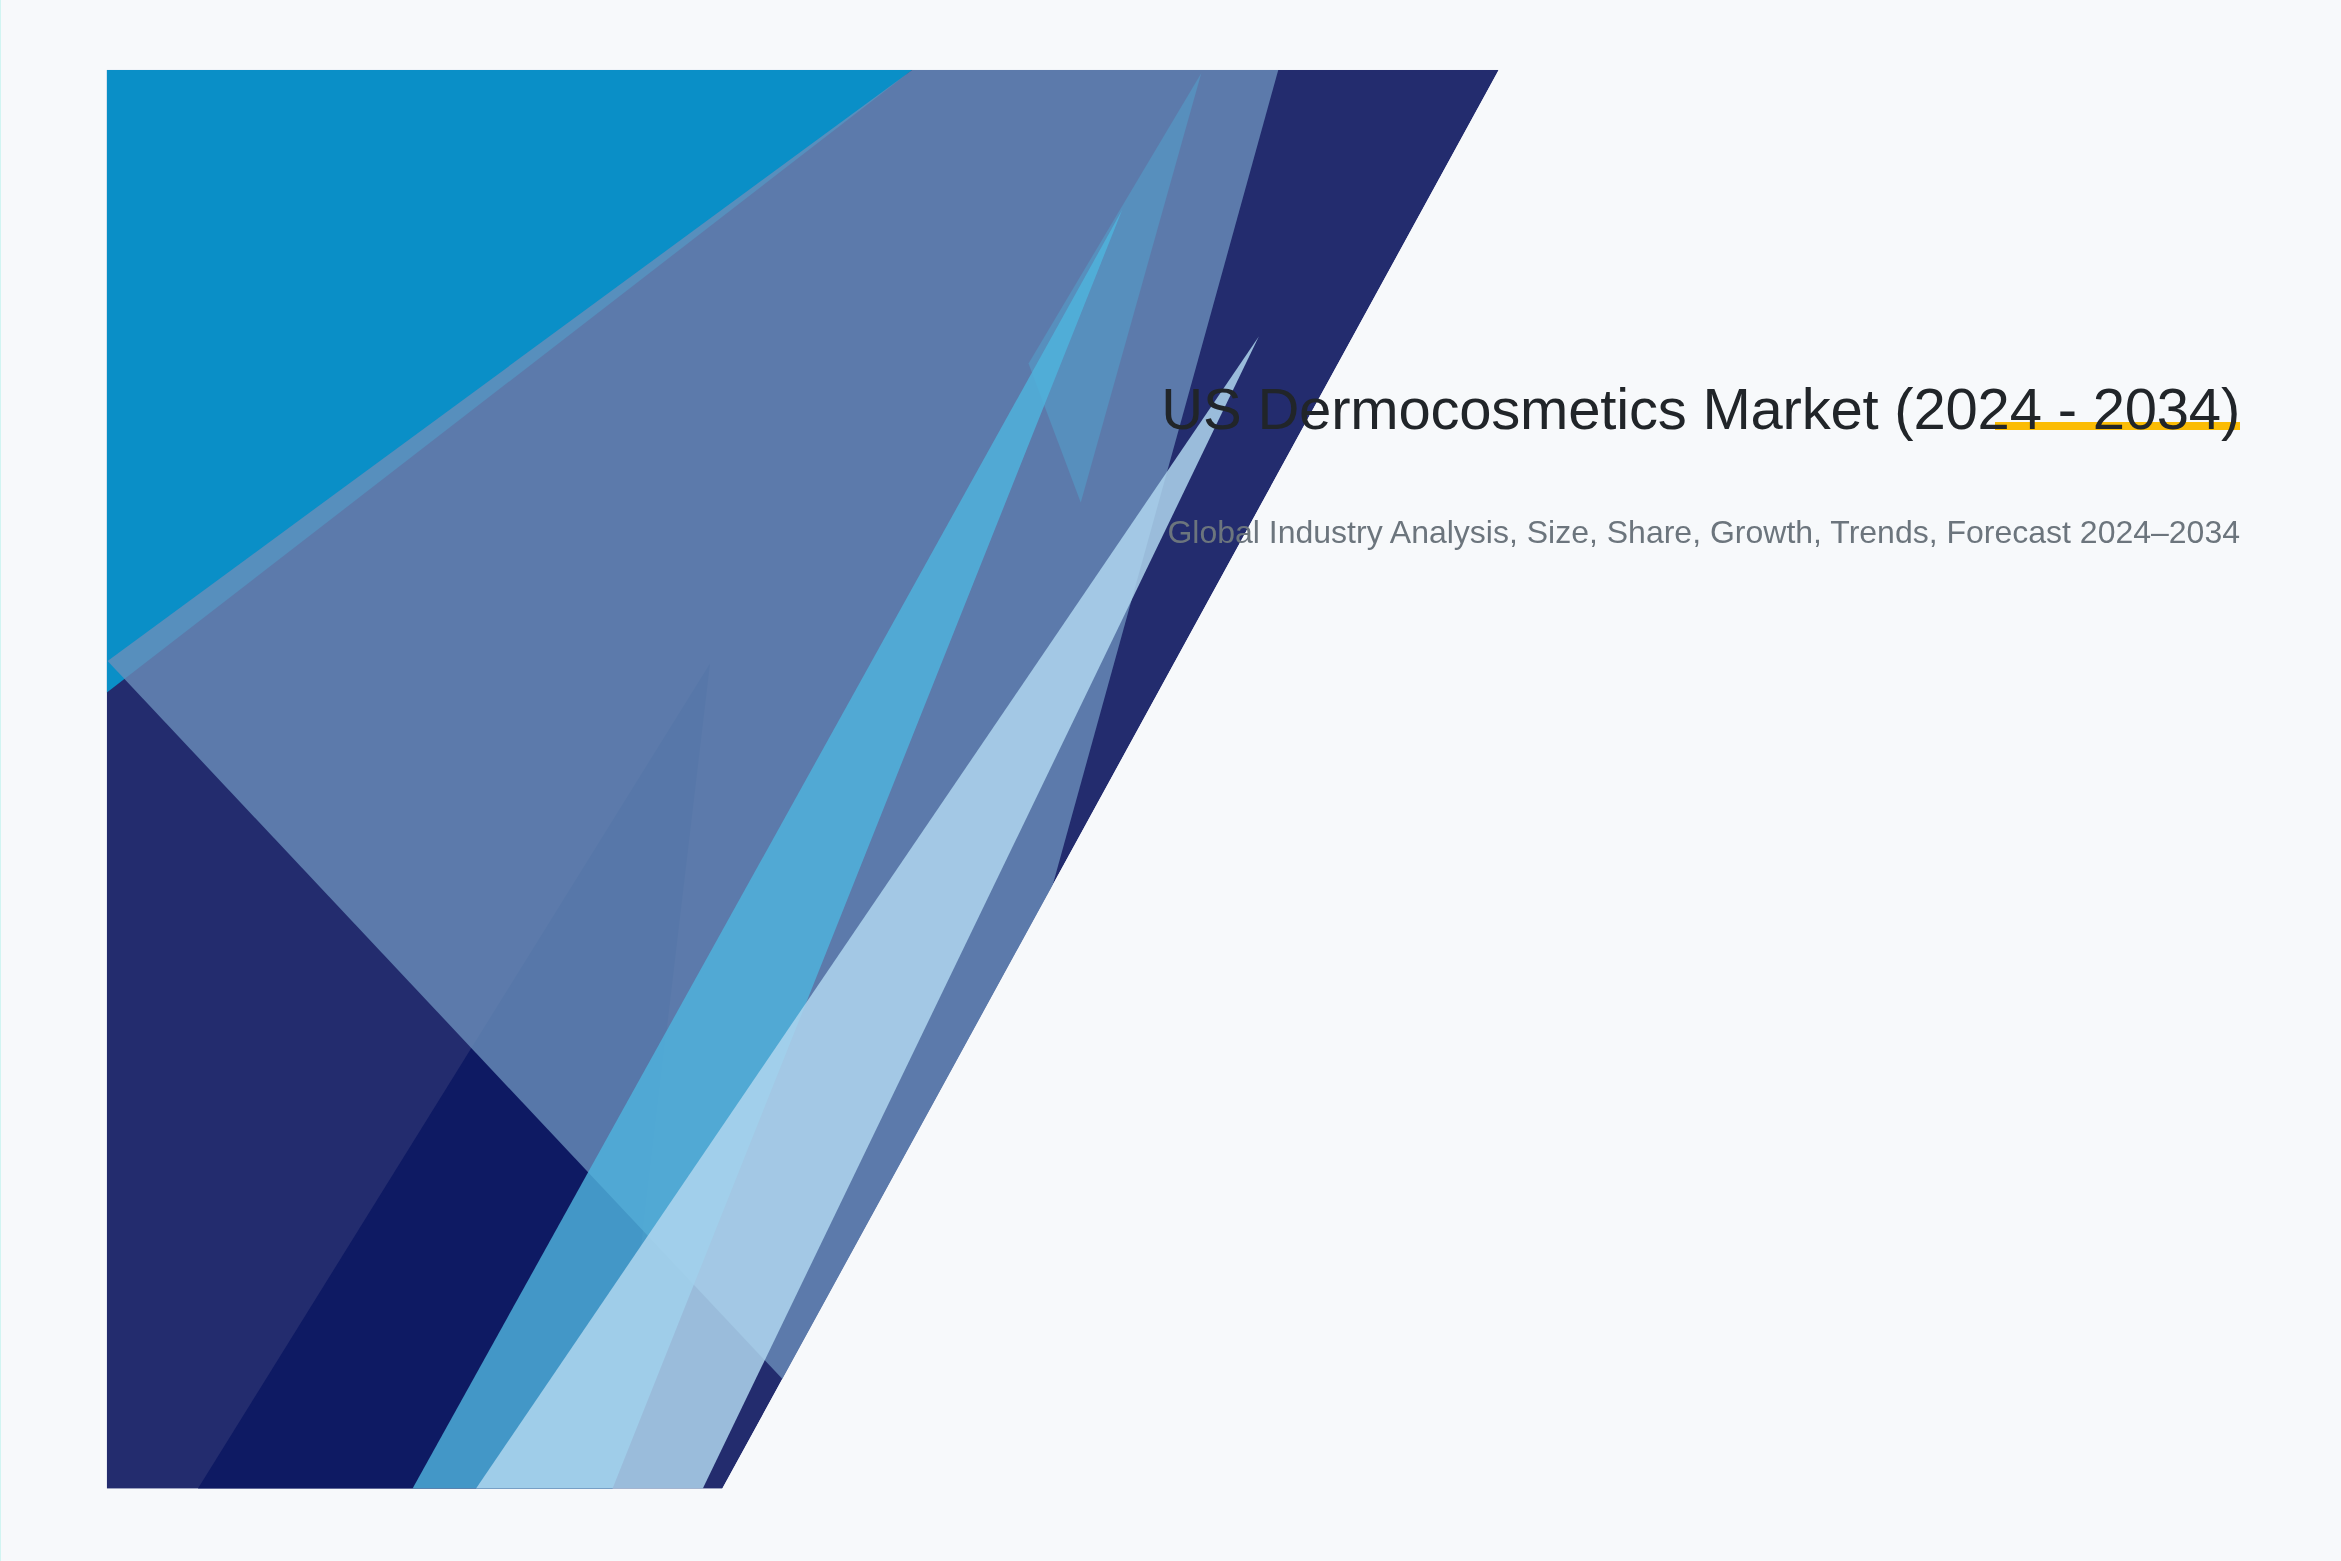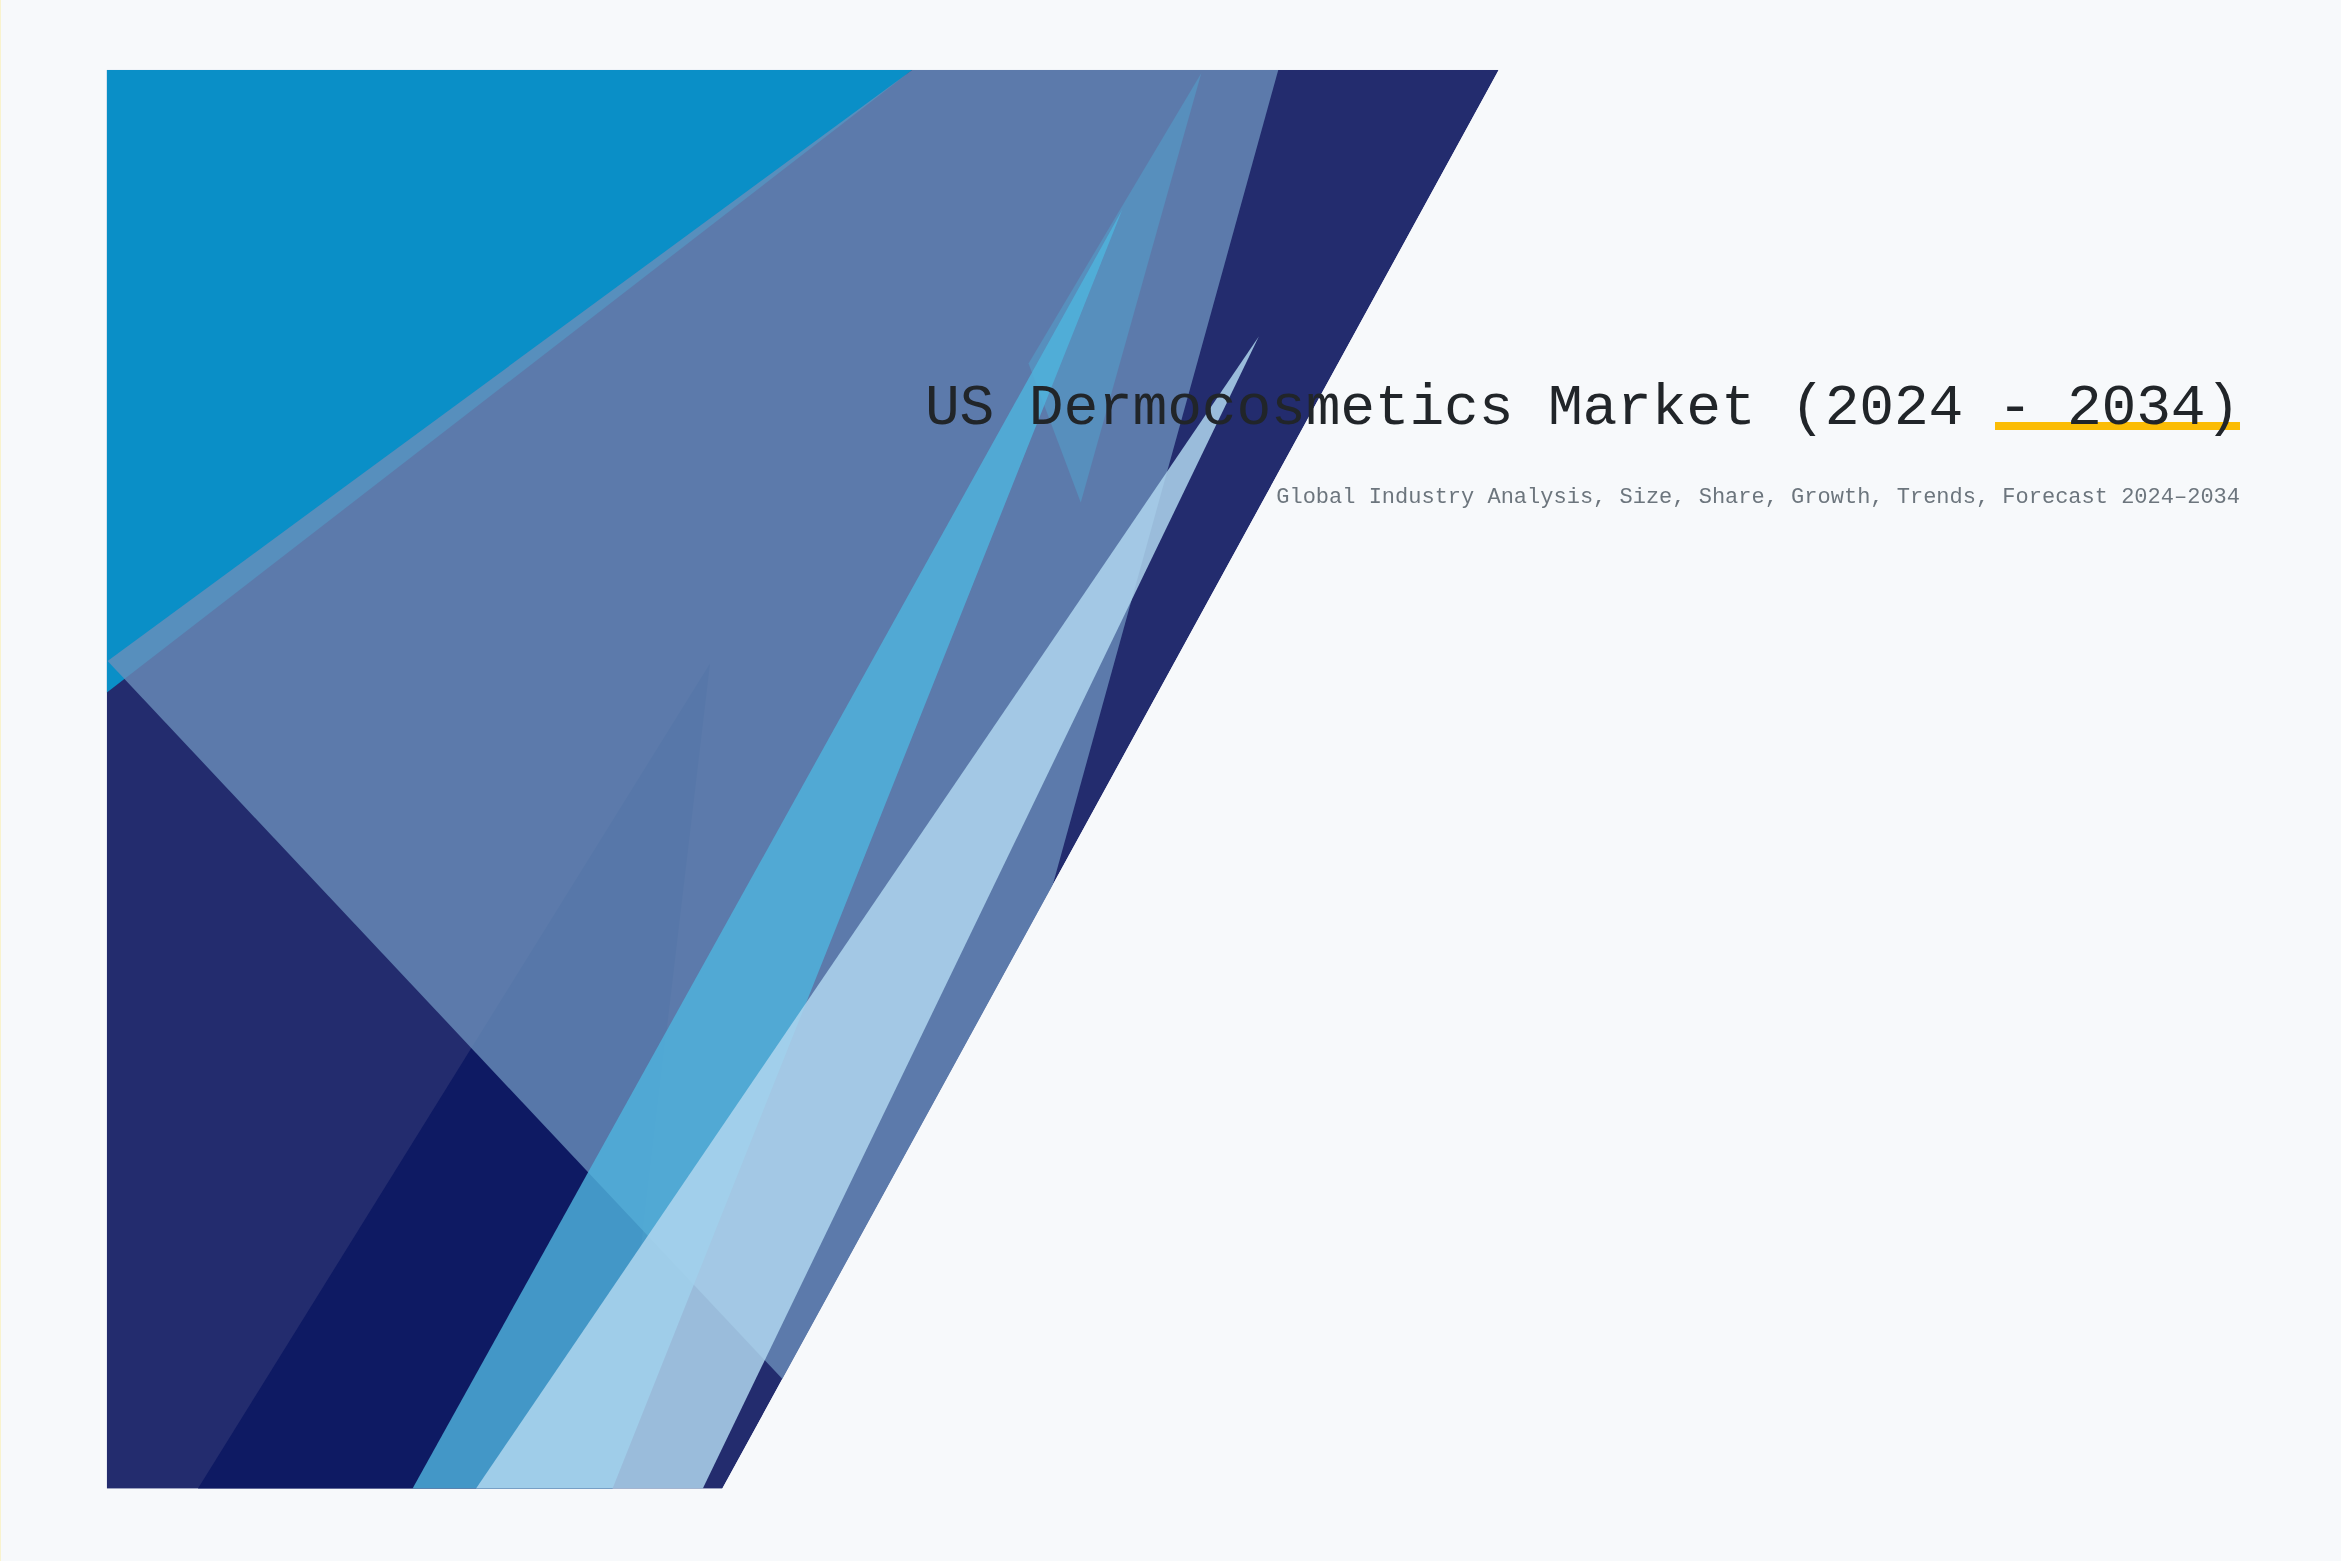--- a/index.html
+++ b/index.html
@@ -8,22 +8,21 @@
     background:#F7F9FB;
     font-family:"Liberation Sans", sans-serif;
     overflow:hidden;
     position:relative;
   }
 
   
   #cover {
     position:absolute;
     inset:0;
-    background:#fde047;
-    font-family:Liberation Mono, monospace;
+    background:#5eead4;
   }
 
   
   #graphic {
     position:absolute;
     left:0; top:0;
     width:2342px; height:1561px;
     pointer-events:none;
   }
   #graphic svg { display:block; width:2342px; height:1561px; }
@@ -54,22 +53,22 @@
     position:absolute;
     right:0px;
     bottom:16.6px;
     width:245px;
     height:8.3px;
     background:#FBBC05;
     z-index:1;
   }
 
   #cover-subtitle {
-    margin-top:36px;
-    font-size:22px;
+    margin-top:64px;
+    font-size:32px;
     line-height:1.42;
     font-weight:400;
     color:#6C757D;
     white-space:pre-line;
   }
 </style>
 </head>
 <body>
 
 <div id="cover">

